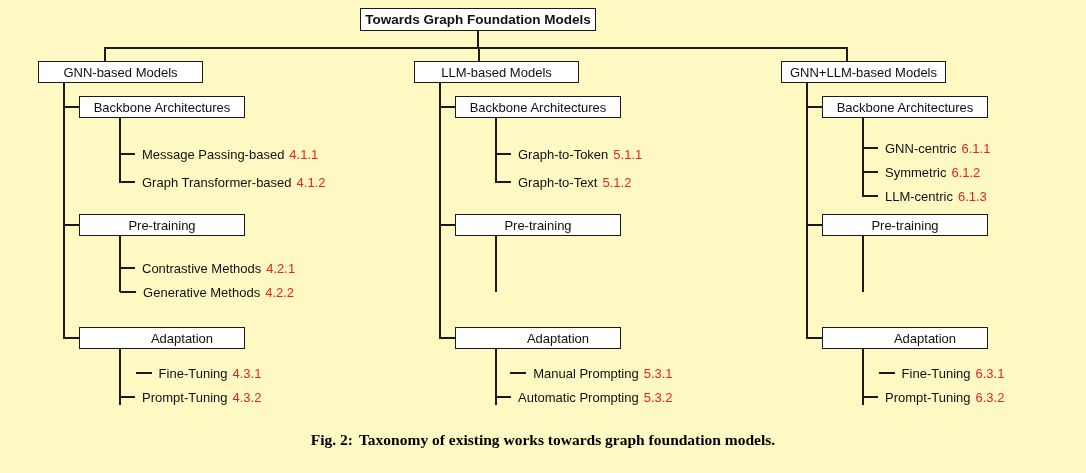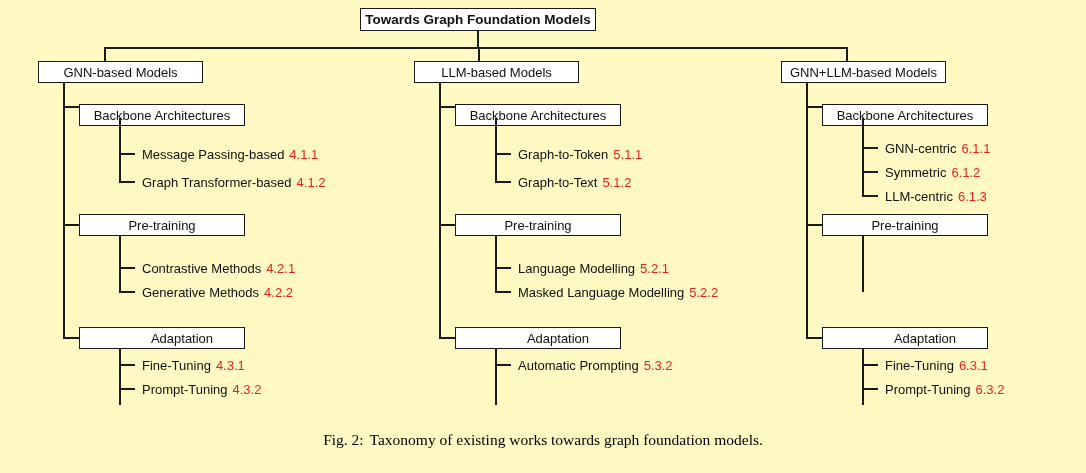--- a/index.html
+++ b/index.html
@@ -21,42 +21,42 @@
   .top-bar{ left:104px; top:47px; width:743px; }
   .drop-l{ left:104px; top:47px; height:14px; }
   .drop-m{ left:478px; top:47px; height:14px; }
   .drop-r{ left:846px; top:47px; height:14px; }
 
   .col{ position:absolute; top:61px; width:330px; height:372px; }
   .col-l{ left:22px; } .col-m{ left:398px; } .col-r{ left:765px; }
 
   .branch{ left:16px; top:0; width:165px; height:22px; }
   .group{ left:57px; width:166px; height:22px; }
-  .g1box{ top:43px; } .g2box{ top:153px; } .g3box{ top:266px;padding-left:40px; }
+  .g1box{ top:35px; } .g2box{ top:153px; } .g3box{ top:266px;padding-left:40px; }
 
   .spine{ left:41px; top:22px; height:255px; }
   .conn{ left:41px; width:16px; }
   .conn1{ top:45px; } .conn2{ top:163px; } .conn3{ top:276px; }
 
   .lspine{ left:97px; }
   .lsp1{ top:57px; height:64px; } .col-r .lsp1{ height:78px; }
   .lsp2{ top:175px; height:56px; }
   .lsp3{ top:288px; height:56px; }
 
   .leaves{ position:absolute; left:97px; display:flex; flex-direction:column; }
   .lv1{ top:79px; } .col-r .lv1{ top:75px; }
-  .lv2{ top:195px; } .lv3{ top:292px; }
+  .lv2{ top:195px;align-items:center; } .lv3{ top:300px;align-items:flex-end; }
   .leaf{ display:flex; align-items:center; height:24px; font-size:13px; white-space:nowrap; }
   .lv1 .leaf{ height:28px; } .col-r .lv1 .leaf{ height:24px; }
   .leaf::before{ content:""; width:16px; height:1.5px; background:var(--ink); margin-right:7px; flex:none; }
   .sec{ color:var(--red); margin-left:5px; }
 
   .caption{
     position:absolute; left:0; top:431px; width:100%; text-align:center;
-    font-family:"Liberation Serif","DejaVu Serif",serif; font-size:15.5px; color:#000;
+    font-family:"Liberation Serif","DejaVu Serif",serif; font-size:15.5px; color:#000;font-weight:bold;
   }
   .caption .pfx{ margin-right:6px; }
 </style>
 </head>
 <body>
 
 <div id="figure">
 
   <div class="box root-box">Towards Graph Foundation Models</div>
 
@@ -125,31 +125,25 @@
     <div class="leaves lv1">
       <div class="leaf">
         <span class="leaf-label">Graph-to-Token</span>
         <span class="sec">5.1.1</span>
       </div>
       <div class="leaf">
         <span class="leaf-label">Graph-to-Text</span>
         <span class="sec">5.1.2</span>
       </div>
     </div>
-    <div class="leaves lv2">
+    <div class="leaves lv3">
       <div class="leaf">
-        <span class="leaf-label">Language Modelling</span>
-        <span class="sec">5.2.1</span>
+        <span class="leaf-label">Manual Prompting</span>
+        <span class="sec">5.3.1</span>
       </div>
-      <div class="leaf">
-        <span class="leaf-label">Masked Language Modelling</span>
-        <span class="sec">5.2.2</span>
-      </div>
-    </div>
-    <div class="leaves lv3">
       <div class="leaf">
         <span class="leaf-label">Automatic Prompting</span>
         <span class="sec">5.3.2</span>
       </div>
     </div>
   </div>
 
   <div class="col col-r">
     <div class="box branch">GNN+LLM-based Models</div>
     <div class="vline spine"></div>

